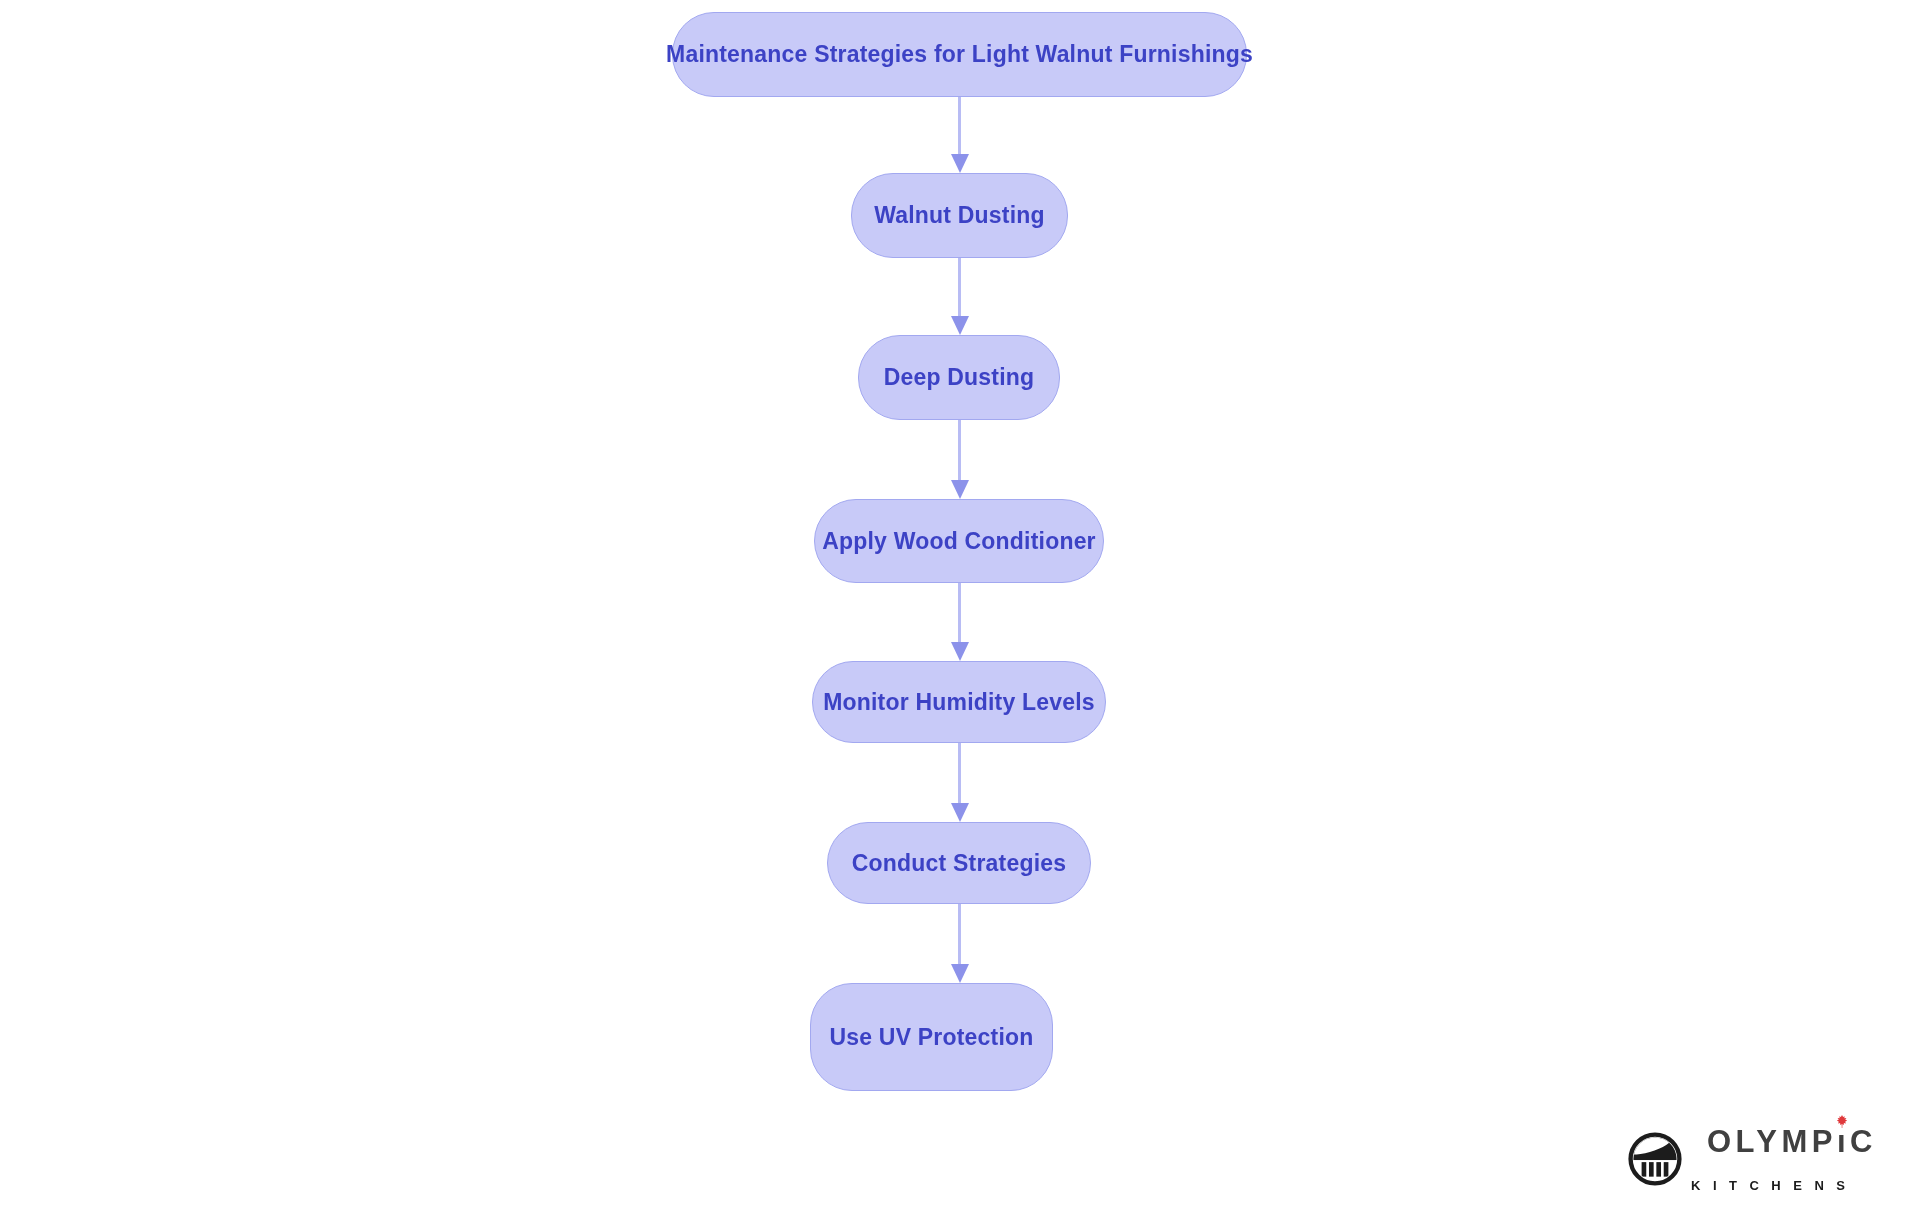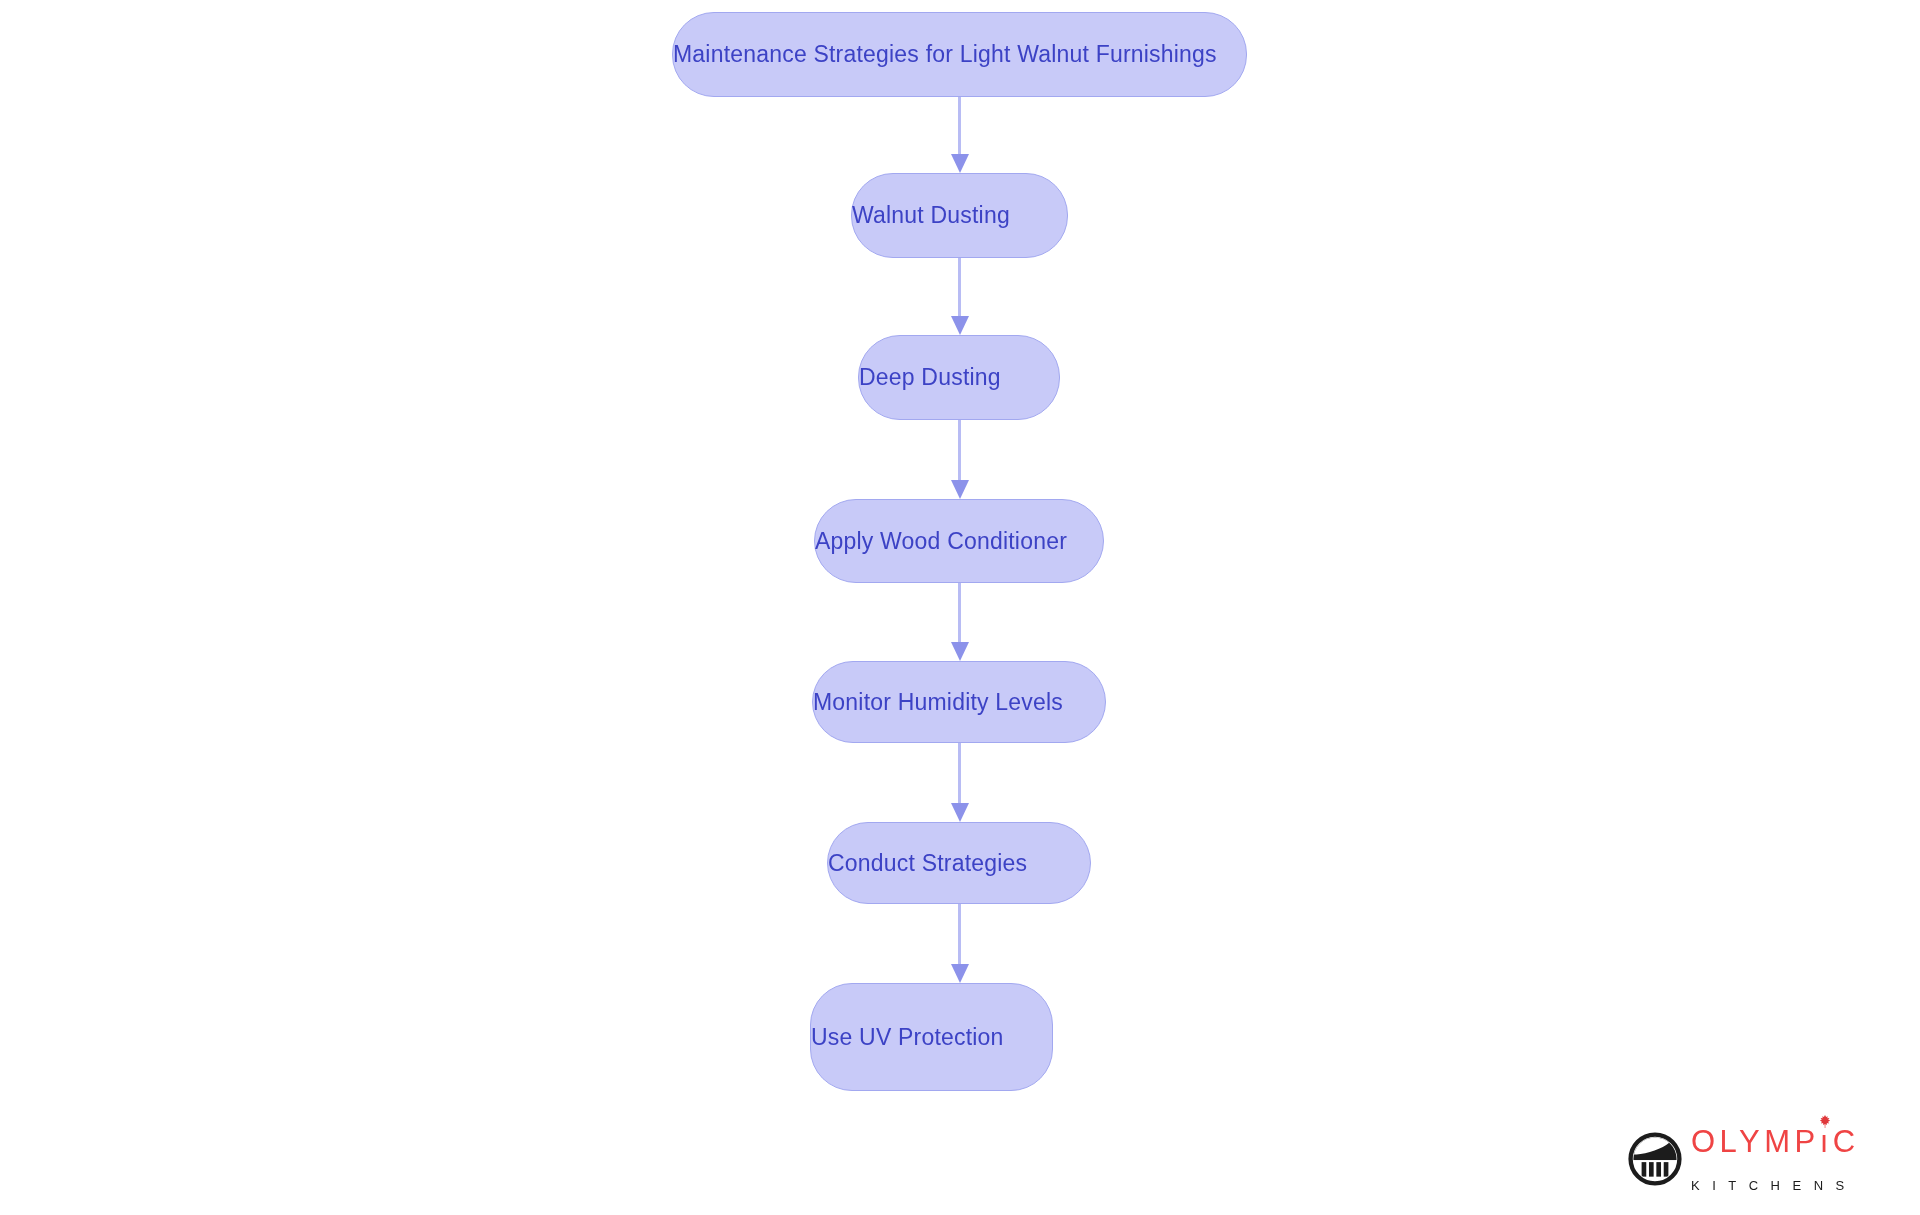--- a/index.html
+++ b/index.html
@@ -5,29 +5,30 @@
   html,body{margin:0;padding:0;background:#ffffff;}
   .canvas{
     position:relative;
     width:1920px;height:1215px;
     background:#ffffff;
     overflow:hidden;
     font-family:"Liberation Sans",sans-serif;
   }
   .node{
     position:absolute;
-    display:flex;align-items:center;justify-content:flex-start;
+    display:flex;align-items:center;justify-content:center;
     background:var(--node-fill,#c8caf8);
     border:1.5px solid var(--node-border,#a2a8f0);
     border-radius:42px;
     box-sizing:border-box;
     color:var(--node-text,#3c42c5);
     font-size:23px;
     letter-spacing:0.2px;
     white-space:nowrap;
+    font-weight:bold;
   }
   .connector{
     position:absolute;
     width:20px;
     transform:translateX(-50%);
     display:flex;flex-direction:column;align-items:center;
   }
   .connector .line{
     width:2.5px;flex:1;
     background:var(--arrow-line,#b8bcf4);
@@ -38,30 +39,30 @@
     border-right:9.5px solid transparent;
     border-top:19px solid var(--arrow-head,#8c92ea);
   }
   .logo{
     position:absolute;left:1628px;top:1126px;
     display:flex;align-items:center;gap:9px;
   }
   .logo-icon svg{display:block;width:54px;height:54px;}
   .logo-textcol{display:flex;flex-direction:column;}
   .logo-word{
-    font-size:31px;font-weight:400;line-height:1;
-    letter-spacing:4.5px;color:#ef4444;
+    font-size:31px;font-weight:700;line-height:1;
+    letter-spacing:4.5px;color:#404040;margin-left:16px;
   }
   .i-wrap{position:relative;display:inline-block;}
   .i-wrap svg{
     position:absolute;left:40%;top:-11px;transform:translateX(-50%);
     width:13px;height:13px;display:block;
   }
   .logo-sub{
-    font-size:13px;font-weight:normal;line-height:1;
+    font-size:13px;font-weight:bold;line-height:1;
     letter-spacing:12.5px;color:#1c1c1c;margin-top:22px;
   }
 </style>
 </head>
 <body>
 
 <div class="canvas">
 
   <div class="logo">
     <span class="logo-icon">

